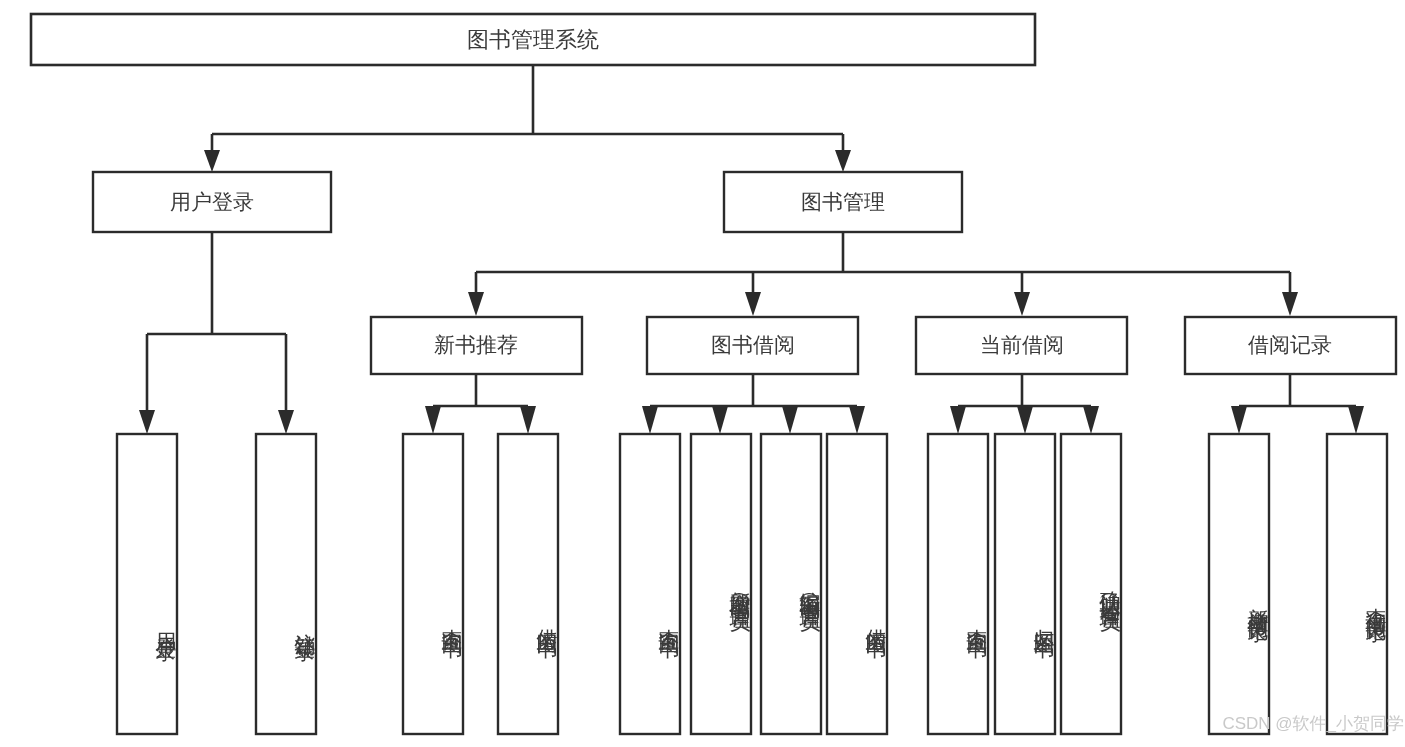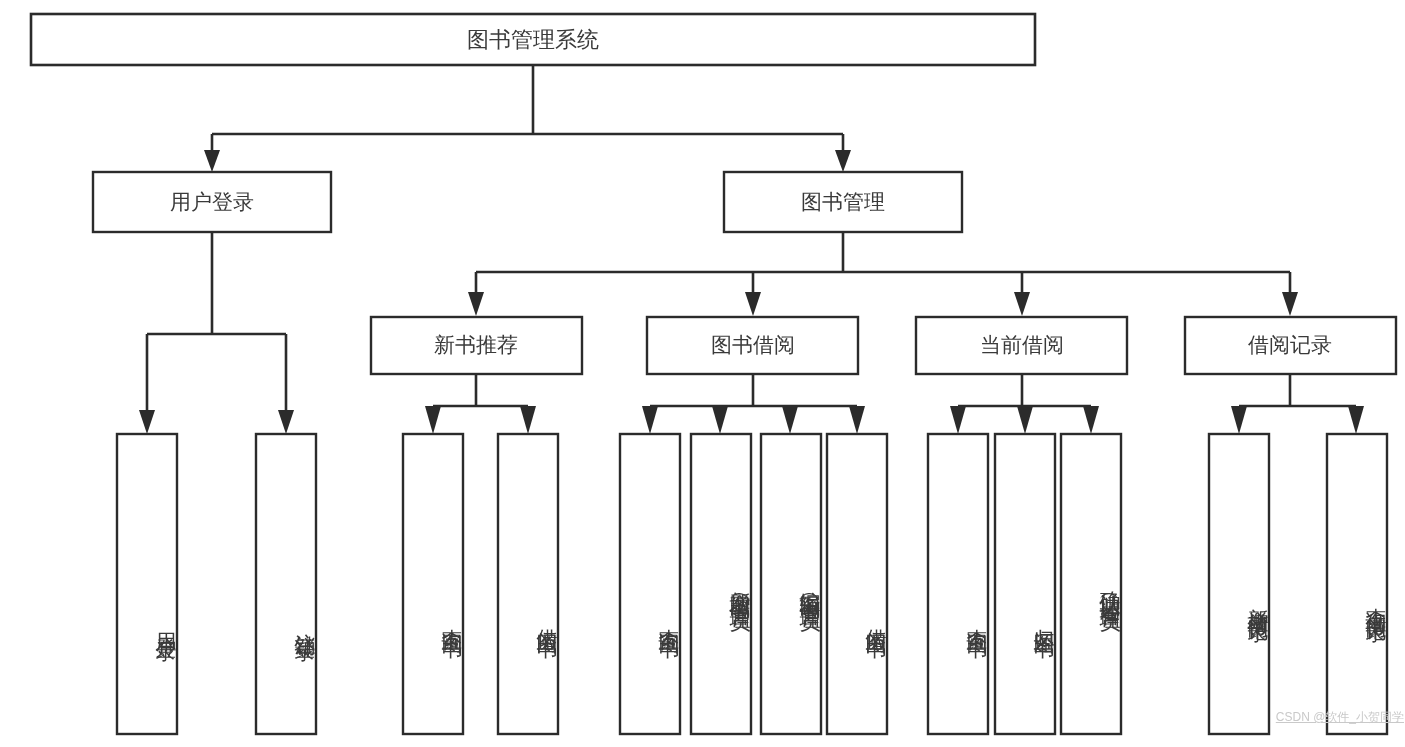--- a/index.html
+++ b/index.html
@@ -70,27 +70,26 @@
     display: flex;
     align-items: flex-start;
     justify-content: center;
     white-space: nowrap;
     pointer-events: none;
     user-select: none;
   }
   .watermark {
     position: absolute;
     right: 14px;
-    bottom: 21px;
-    font-family: "Liberation Sans", "DejaVu Sans", sans-serif;
-    font-size: 12px;
+    bottom: 12px;
+    font-family: "Liberation Sans", "DejaVu Sans", sans-serif;
+    font-size: 17px;
     color: #c9c9c9;
     white-space: nowrap;
     user-select: none;
-    text-decoration: underline;
   }
 </style>
 </head>
 <body>
 
 <div id="diagram-root">
 
   <svg id="flowchart" viewBox="0 0 1405 747">
 
     <g>

